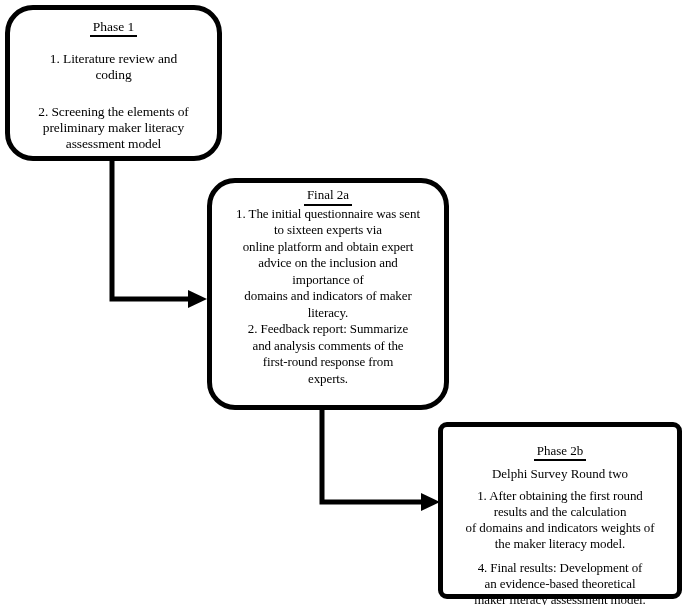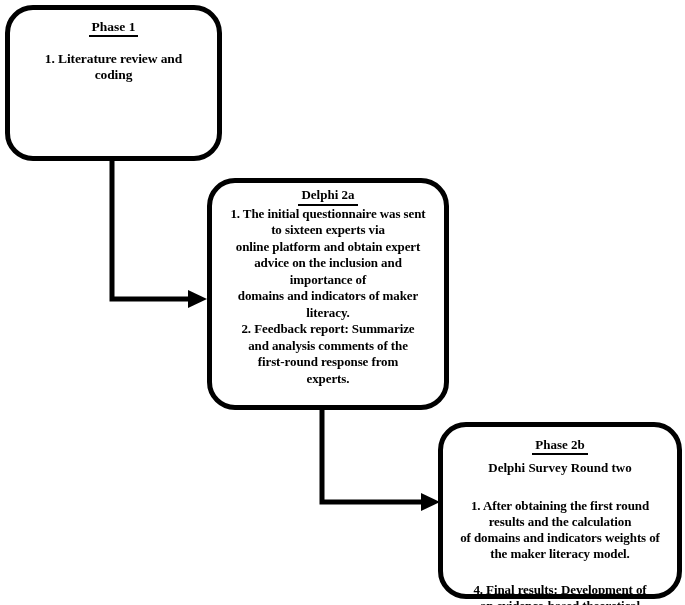--- a/index.html
+++ b/index.html
@@ -6,21 +6,21 @@
     margin: 0;
     padding: 0;
     background: #ffffff;
   }
   .canvas {
     position: relative;
     width: 685px;
     height: 605px;
     background: #ffffff;
     font-family: "Liberation Serif", serif;
-    font-weight: bold;
+    font-weight: normal;
     color: #000000;
     overflow: hidden;
   }
   .connectors {
     position: absolute;
     left: 0;
     top: 0;
     pointer-events: none;
   }
   .box {
@@ -63,25 +63,26 @@
     padding-top: 4px;
   }
   
   .box-2b {
     left: 438px;
     top: 422px;
     width: 244px;
     height: 177px;
     font-size: 13px;
     line-height: 16px;
-    padding-top: 10px;
+    padding-top: 16px;
+    border-radius: 9px;
   }
   .box-2b .title { margin-bottom: 5px; }
-  .box-2b .subtitle { margin-bottom: 22px; }
-  .box-2b .para-1 { margin-bottom: 20px; }
+  .box-2b .subtitle { margin-bottom: 6px; }
+  .box-2b .para-1 { margin-bottom: 8px; }
 </style>
 </head>
 <body>
 
 <div class="canvas">
 
   <svg class="connectors" width="685" height="605" viewBox="0 0 685 605" xmlns="http://www.w3.org/2000/svg">
     <g>
       <path d="M112 158 V299 H189" fill="none" stroke="#000000" stroke-width="5"></path>
       <polygon points="207,299 188,290 188,308" fill="#000000"></polygon>
@@ -91,25 +92,28 @@
       <polygon points="440,502 421,493 421,511" fill="#000000"></polygon>
     </g>
   </svg>
 
   <div class="box box-1">
     <div class="title">
       <span>Phase 1</span>
     </div>
     <div class="para para-1 pre">1. Literature review and
 coding</div>
+    <div class="para para-2 pre">2. Screening the elements of
+preliminary maker literacy
+assessment model</div>
   </div>
 
   <div class="box box-2a">
     <div class="title">
-      <span>Delphi 2a</span>
+      <span>Final 2a</span>
     </div>
     <div class="para pre">1. The initial questionnaire was sent
 to sixteen experts via
 online platform and obtain expert
 advice on the inclusion and
 importance of
 domains and indicators of maker
 literacy.
 2. Feedback report: Summarize
 and analysis comments of the

